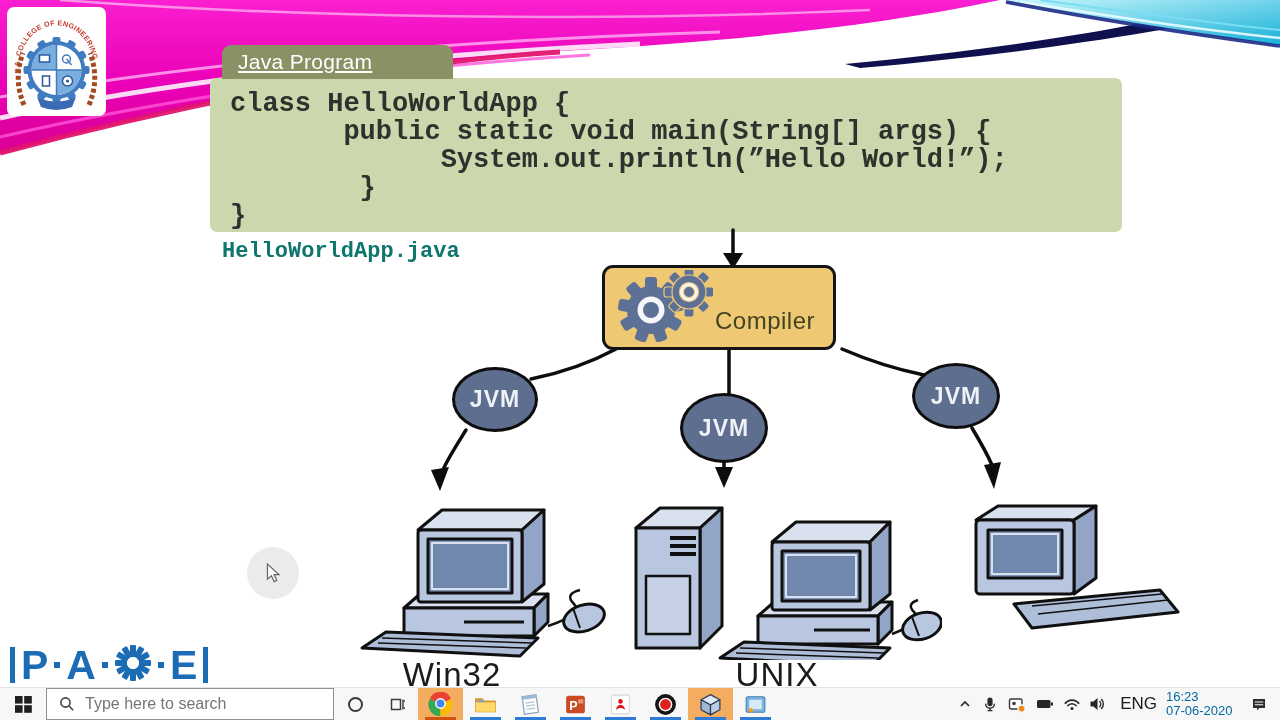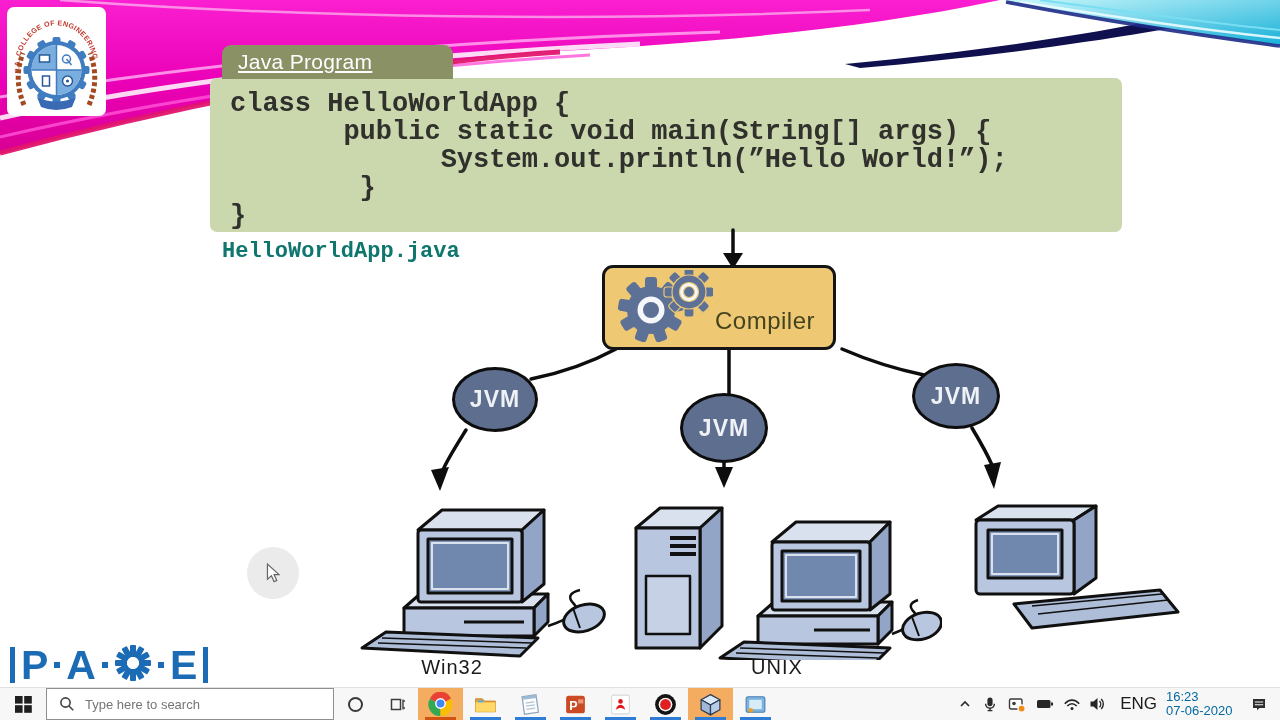--- a/index.html
+++ b/index.html
@@ -27,40 +27,40 @@
   .jvm { position:absolute; background:#5d6e8e; border:3px solid #0d0d0d; border-radius:50%; color:#eef1f6; font-weight:bold; font-size:23px; letter-spacing:1px; display:flex; align-items:center; justify-content:center; z-index:3; }
   .jvm1 { left:452px; top:367px; width:86px; height:65px; }
   .jvm2 { left:680px; top:393px; width:88px; height:70px; }
   .jvm3 { left:912px; top:363px; width:88px; height:66px; }
 
   .computer { position:absolute; z-index:2; }
   .comp-win32 { left:352px; top:486px; }
   .comp-unix  { left:622px; top:488px; }
   .comp-macos { left:948px; top:492px; }
 
-  .plat { position:absolute; width:140px; text-align:center; font-size:20px; color:#1b1b1b; letter-spacing:1px; z-index:2; }
+  .plat { position:absolute; width:140px; text-align:center; font-size:33px; color:#1b1b1b; letter-spacing:1px; z-index:2; }
   .plat1 { left:382px; top:656px; }
   .plat2 { left:707px; top:656px; }
   .plat3 { left:966px; top:656px; }
 
   
   .cursor-halo { position:absolute; left:247px; top:547px; width:52px; height:52px; border-radius:50%; background:#ebebeb; z-index:4; display:flex; align-items:center; justify-content:center; }
 
   
   .pace { position:absolute; left:10px; top:642px; height:46px; display:flex; align-items:center; gap:6px; z-index:3; color:#1b6bb5; }
   .pace .bar { width:5px; height:36px; background:#1b6bb5; }
   .pace .ltr { font-size:41px; font-weight:bold; line-height:40px; }
   .pace .dot { width:6px; height:6px; background:#1b6bb5; }
 
   
   .taskbar { position:absolute; left:0; top:687px; width:1280px; height:33px; background:#f7f7f8; border-top:1px solid #e2e2e2; display:flex; align-items:stretch; z-index:10; }
   .tb-btn { display:flex; align-items:center; justify-content:center; }
   .start { width:46px; }
   .searchbox { width:288px; background:#ffffff; border:1px solid #8f8f8f; display:flex; align-items:center; gap:10px; padding-left:12px; }
-  .searchbox input { border:none; outline:none; background:transparent; font-size:13px; color:#4a4a4a; width:220px; font-family:"Liberation Sans",sans-serif; }
+  .searchbox input { border:none; outline:none; background:transparent; font-size:16px; color:#4a4a4a; width:220px; font-family:"Liberation Sans",sans-serif; }
   .cortana { width:42px; }
   .ring { width:15px; height:15px; border:2px solid #3a3a3a; border-radius:50%; }
   .taskview { width:42px; }
   .apps { display:flex; }
   .app { width:45px; display:flex; align-items:center; justify-content:center; position:relative; }
   .app::after { content:''; position:absolute; bottom:0; left:7px; right:7px; height:3px; background:#2e7cd6; }
   .app.chrome::after { background:#d2520f; }
   .app.hl { background:#f3ac60; }
   .tray { margin-left:auto; display:flex; align-items:center; padding-right:4px; }
   .tray .tico { display:flex; align-items:center; justify-content:center; height:33px; }

